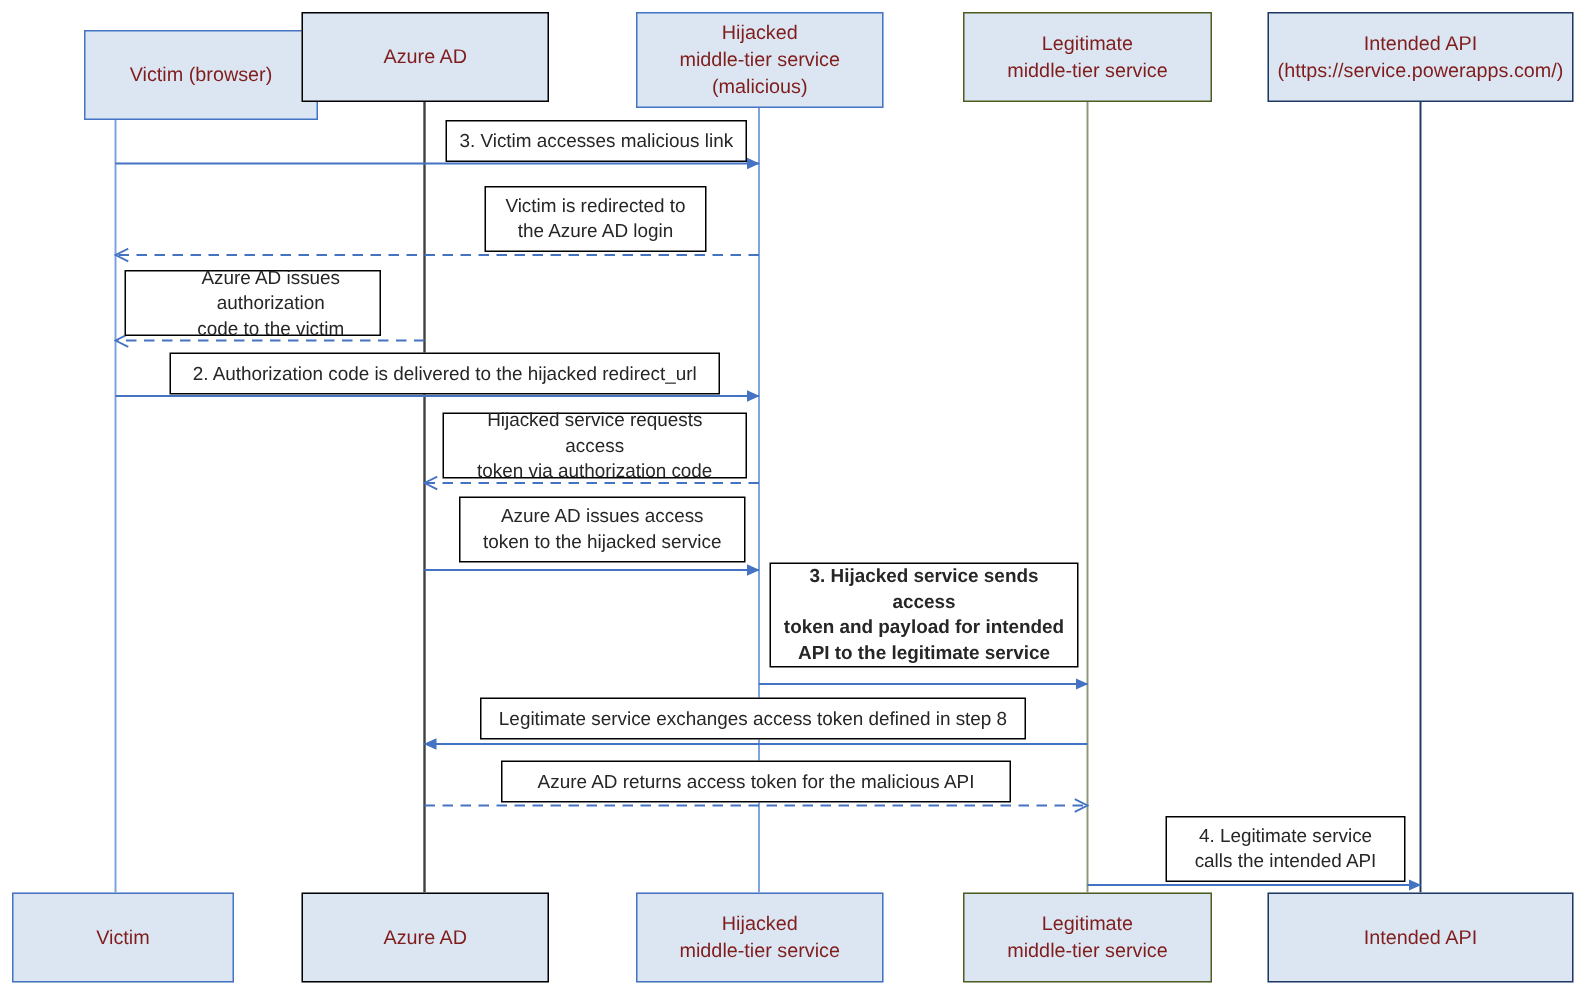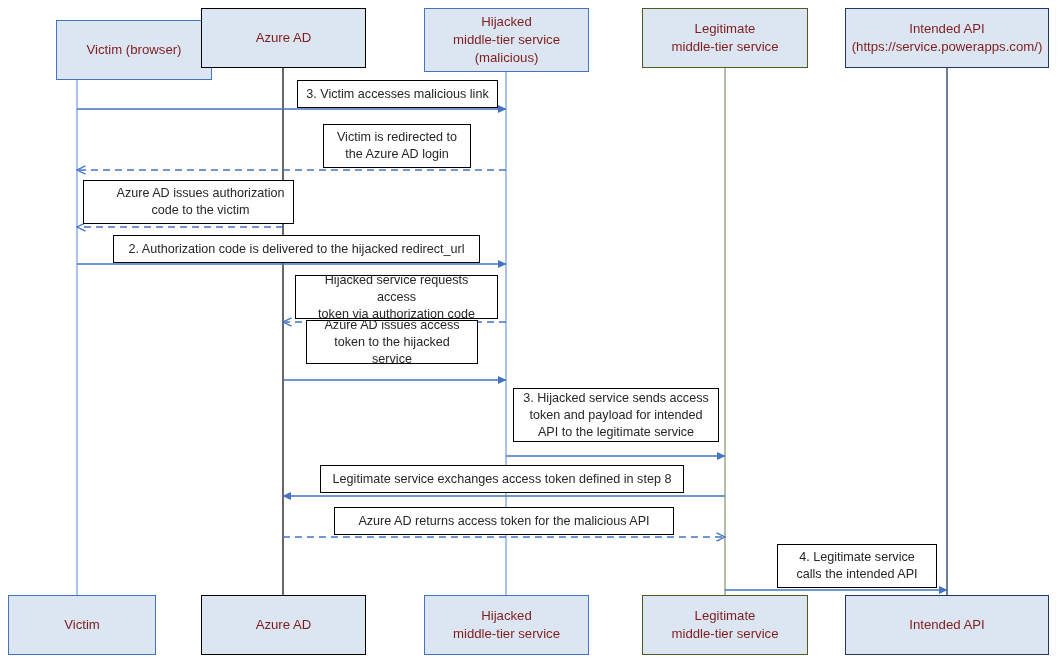--- a/index.html
+++ b/index.html
@@ -114,28 +114,28 @@
       <div class="actor-box " style="left: 424px; width: 165px; top: 595px; height: 60px;">Hijacked
 middle-tier service</div>
       <div class="actor-box border-olive" style="left: 642px; width: 166px; top: 595px; height: 60px;">Legitimate
 middle-tier service</div>
       <div class="actor-box border-navy" style="left: 845px; width: 204px; top: 595px; height: 60px;">Intended API</div>
     </div>
   <div id="labels">
       <div class="msg-label" style="left: 297px; top: 80px; width: 201px; height: 28px;">3. Victim accesses malicious link</div>
       <div class="msg-label" style="left: 323px; top: 124px; width: 148px; height: 44px;">Victim is redirected to
 the Azure AD login</div>
-      <div class="msg-label" style="left: 83px; top: 180px; width: 211px; height: 44px; padding-left: 32px;">Azure AD issues authorization
+      <div class="msg-label" style="left: 83px; top: 180px; width: 171px; height: 44px; padding-left: 32px;">Azure AD issues authorization
 code to the victim</div>
       <div class="msg-label" style="left: 113px; top: 235px; width: 367px; height: 28px;">2. Authorization code is delivered to the hijacked redirect_url</div>
       <div class="msg-label" style="left: 295px; top: 275px; width: 203px; height: 44px;">Hijacked service requests access
 token via authorization code</div>
-      <div class="msg-label" style="left: 306px; top: 320px; width: 172px; height: 44px;">Azure AD issues access
+      <div class="msg-label" style="left: 306px; top: 331px; width: 191px; height: 44px;">Azure AD issues access
 token to the hijacked service</div>
-      <div class="msg-label" style="left: 513px; top: 388px; width: 206px; height: 54px;">3. Hijacked service sends access
+      <div class="msg-label" style="left: 513px; top: 375px; width: 206px; height: 70px; font-weight: bold;">3. Hijacked service sends access
 token and payload for intended
 API to the legitimate service</div>
       <div class="msg-label" style="left: 320px; top: 465px; width: 364px; height: 28px;">Legitimate service exchanges access token defined in step 8</div>
       <div class="msg-label" style="left: 334px; top: 507px; width: 340px; height: 28px;">Azure AD returns access token for the malicious API</div>
       <div class="msg-label" style="left: 753px; top: 544px; width: 160px; height: 44px; margin-left: 24px;">4. Legitimate service
 calls the intended API</div>
     </div>
 
 </div>
 

